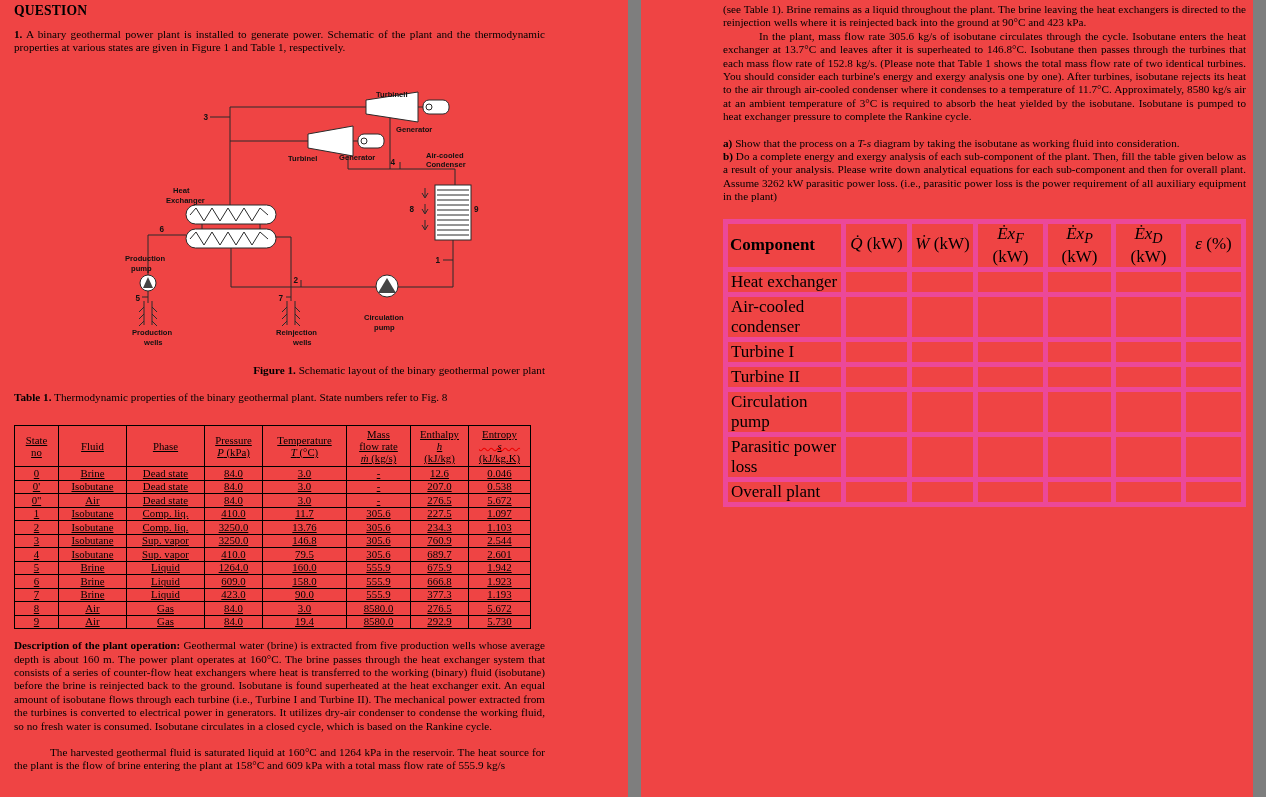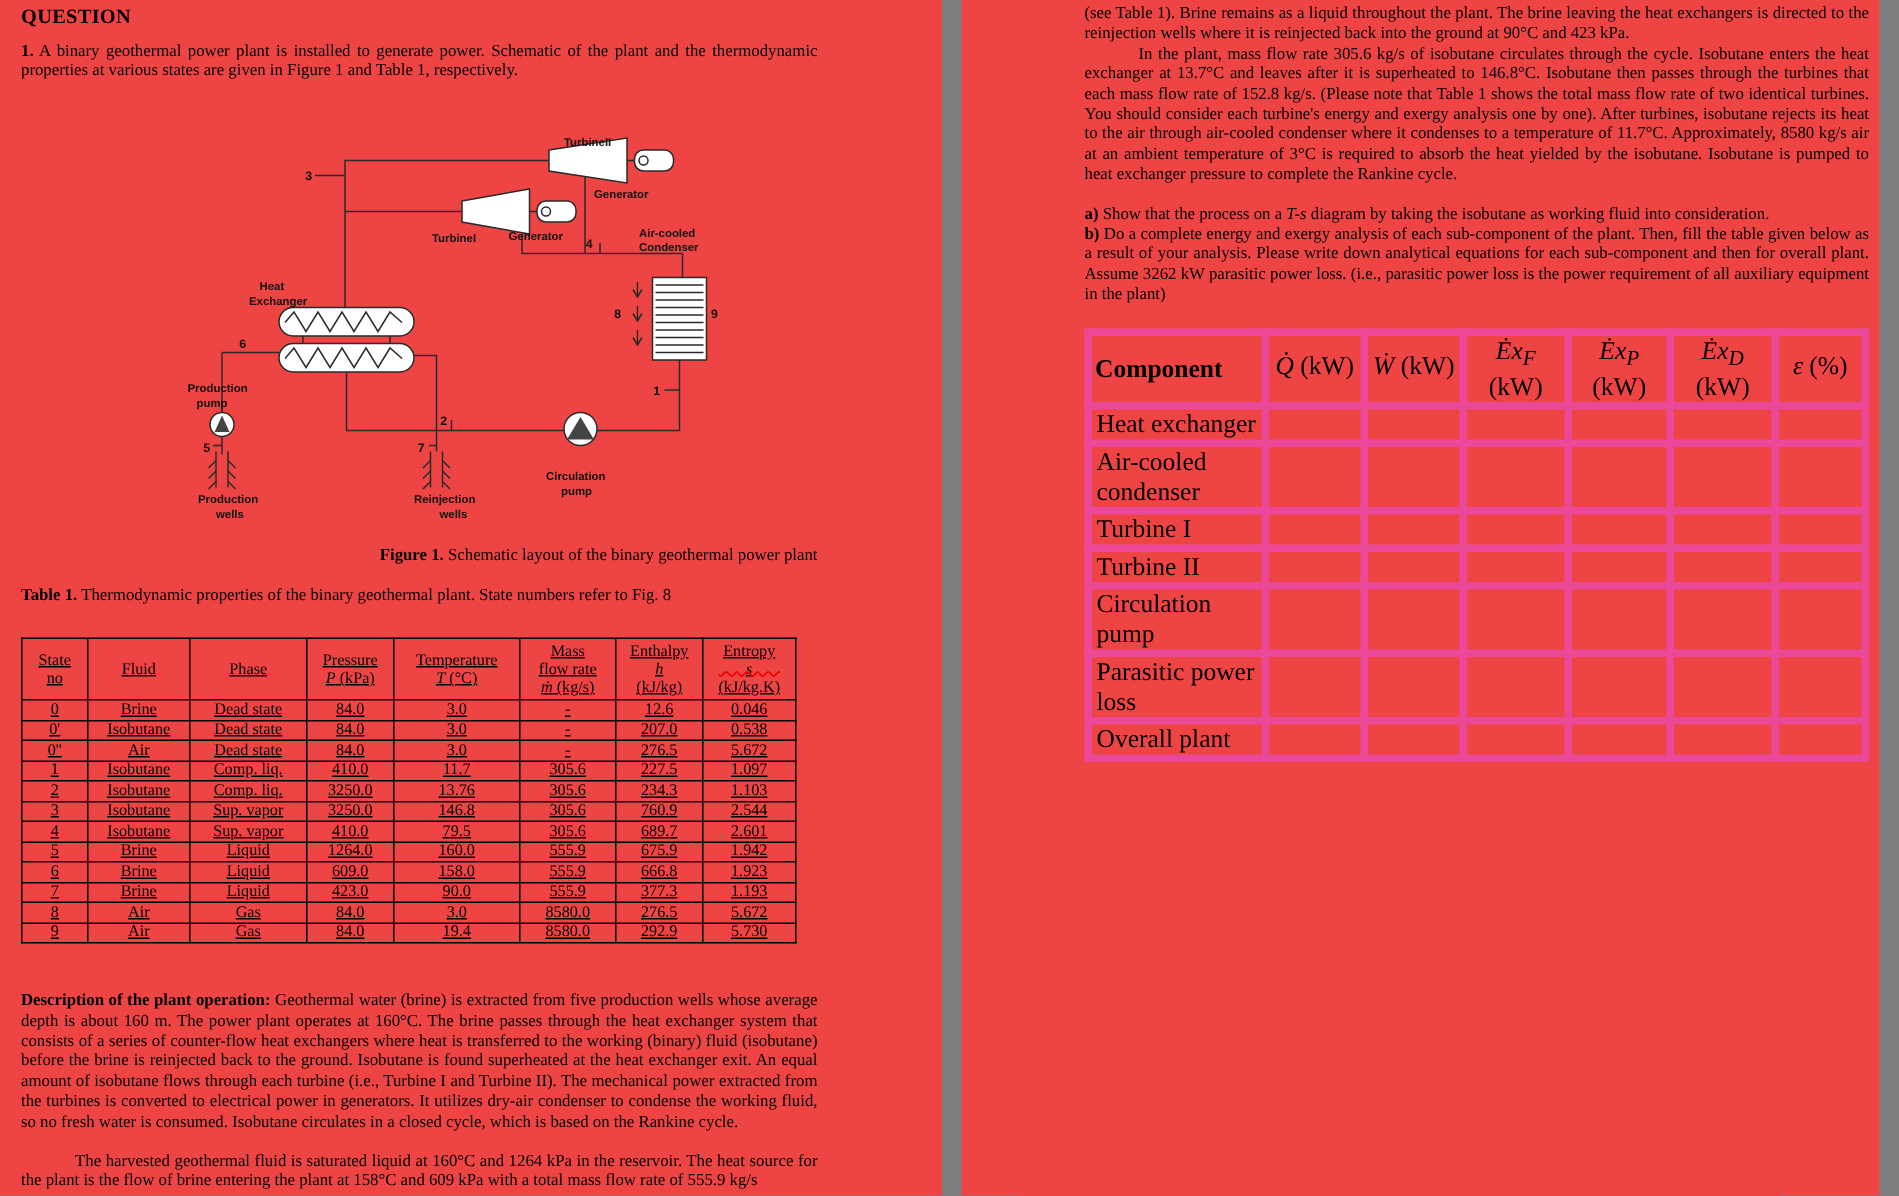--- a/index.html
+++ b/index.html
@@ -28,21 +28,21 @@
   .caption { text-align:right; margin-top:5px; }
   .t1-title { margin-top:14px; }
 
   table.t1 { border-collapse:collapse; margin-top:20px;text-decoration:underline; }
   .t1 th, .t1 td { border:1px solid #000; font-weight:normal; text-align:center;
                    font-size:10.8px; padding:0 2px; }
   .t1 td { height:13.5px; line-height:11px; }
   .t1 th { vertical-align:middle; padding:2px 2px; line-height:12.2px; }
   .sq { text-decoration-line:overline; text-decoration-style:wavy; text-decoration-color:#e00; }
 
-  .desc { margin-top:32px; }
+  .desc { margin-top:10px; }
   .closing { margin-top:13px; text-indent:36px; }
 
   .p2 { text-indent:36px; }
   .item-a { margin-top:13px; }
 
   table.t2 { border-collapse:collapse; margin-top:15px; border:1.5px solid #000; }
   .t2 th, .t2 td { border:5px solid #ec4899; font-size:17px; }
   .t2 th { font-weight:normal; text-align:center; height:18px; padding:0 2px; vertical-align:middle; }
   .t2 td { height:13.6px; padding:0 3px; }
   .t2 .lft { text-align:left; }

